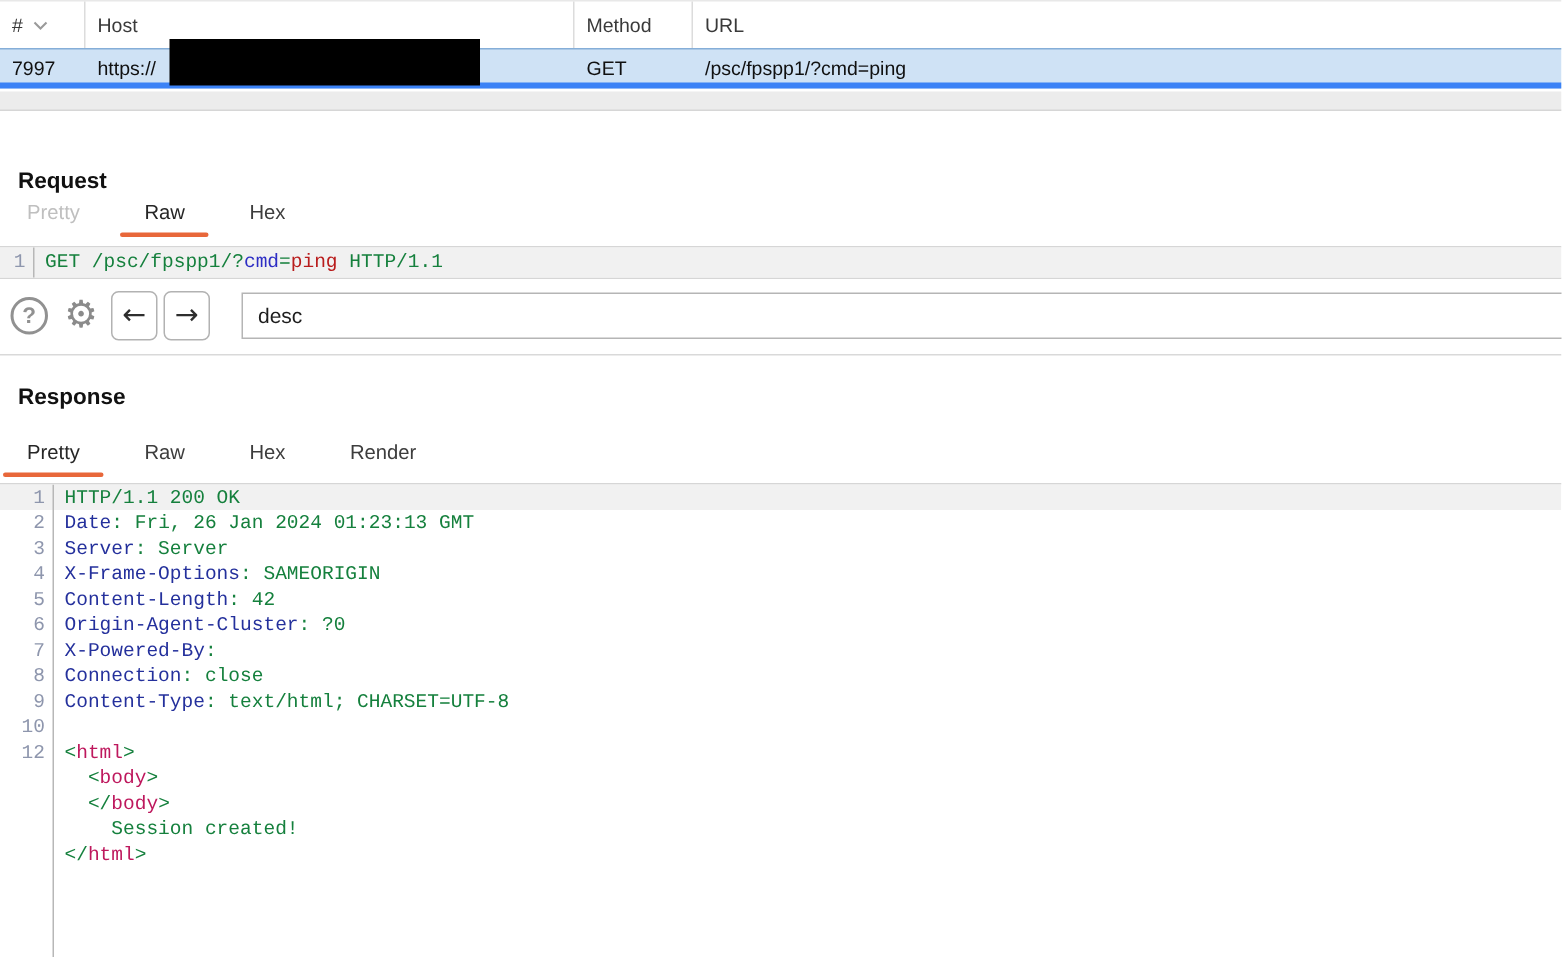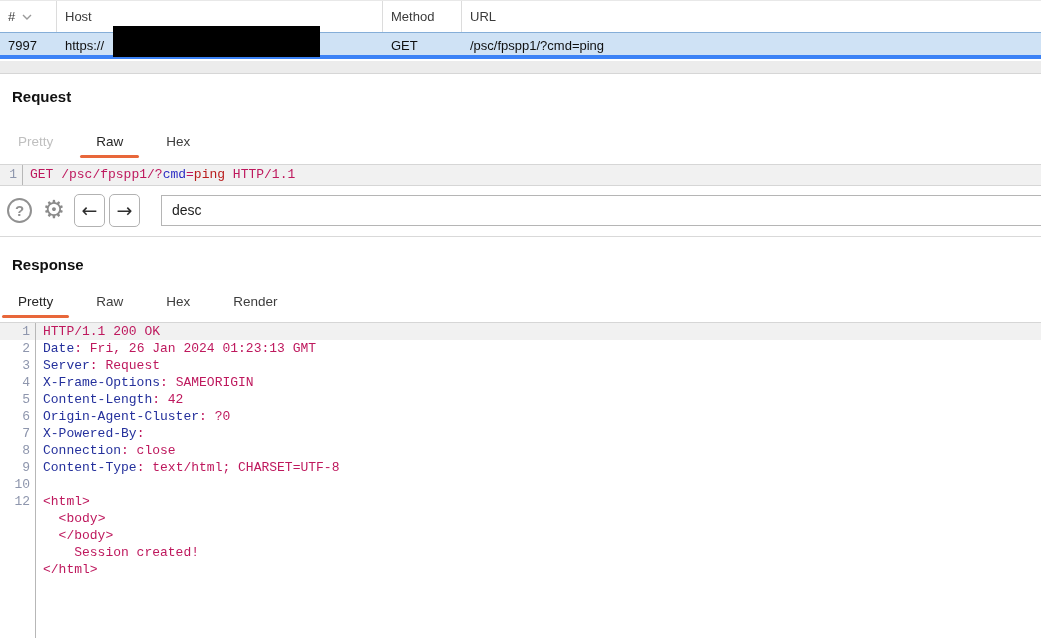--- a/index.html
+++ b/index.html
@@ -35,21 +35,21 @@
   .tab.selected { color:#262626; }
   .tab.selected::after { content:""; position:absolute; left:-16px; right:-16px;
           bottom:-8px; height:3px; border-radius:2px; background:#e8673a; }
 
   
   .code-line { display:flex; height:17px; line-height:17px; white-space:pre;
                font-family:"Liberation Mono", monospace; font-size:13px; color:#1f1f1f; }
   .code-line .ln { flex:none; text-align:right; color:#8e96ad; }
   .code-line .code { padding-left:8px; }
   .code-line.hl { background:#f1f1f1; }
-  .tok-plain { color:#be185d; }
+  .tok-plain { color:#15803d; }
   .tok-pname { color:#2d2dc4; }
   .tok-pval  { color:#b91c1c; }
   .tok-hname { color:#24309c; }
   .tok-tag   { color:#be185d; }
 
   .request-band { position:absolute; top:164px; left:0; right:0; height:22px;
                   border-top:1px solid #d6d6d6; border-bottom:1px solid #d6d6d6; }
   .request-band .code-line { height:20px; line-height:20px; }
   .request-band .ln { width:17px; padding-right:0; }
   .request-band .code { padding-left:13px; }
@@ -107,21 +107,21 @@
     <div class="selected-row">
       <div class="cell col-num">7997</div>
       <div class="cell col-host">https://</div>
       <div class="cell col-method">GET</div>
       <div class="cell col-url">/psc/fpspp1/?cmd=ping</div>
     </div>
     <div class="gray-strip"></div>
     <div class="redaction"></div>
   </div>
 
-  <div class="section-title" style="top:88px;">Request</div>
+  <div class="section-title" style="top:112px;">Request</div>
   <div class="tabs" style="top:134px;">
     <span class="tab disabled">Pretty</span>
     <span class="tab selected">Raw</span>
     <span class="tab">Hex</span>
   </div>
   <div class="request-band">
     <div id="request-lines">
         <div class="code-line hl"><span class="ln">1</span><span class="code"><span class="tok-plain">GET /psc/fpspp1/?</span><span class="tok-pname">cmd</span><span class="tok-plain">=</span><span class="tok-pval">ping</span><span class="tok-plain"> HTTP/1.1</span></span></div>
       </div>
     <div class="gutter-line"></div>
@@ -144,21 +144,21 @@
   <div class="tabs" style="top:294px;">
     <span class="tab selected">Pretty</span>
     <span class="tab">Raw</span>
     <span class="tab">Hex</span>
     <span class="tab">Render</span>
   </div>
   <div class="response-editor">
     <div id="response-lines">
         <div class="code-line hl"><span class="ln">1</span><span class="code"><span class="tok-plain">HTTP/1.1 200 OK</span></span></div>
         <div class="code-line"><span class="ln">2</span><span class="code"><span class="tok-hname">Date</span><span class="tok-plain">: Fri, 26 Jan 2024 01:23:13 GMT</span></span></div>
-        <div class="code-line"><span class="ln">3</span><span class="code"><span class="tok-hname">Server</span><span class="tok-plain">: Request</span></span></div>
+        <div class="code-line"><span class="ln">3</span><span class="code"><span class="tok-hname">Server</span><span class="tok-plain">: Server</span></span></div>
         <div class="code-line"><span class="ln">4</span><span class="code"><span class="tok-hname">X-Frame-Options</span><span class="tok-plain">: SAMEORIGIN</span></span></div>
         <div class="code-line"><span class="ln">5</span><span class="code"><span class="tok-hname">Content-Length</span><span class="tok-plain">: 42</span></span></div>
         <div class="code-line"><span class="ln">6</span><span class="code"><span class="tok-hname">Origin-Agent-Cluster</span><span class="tok-plain">: ?0</span></span></div>
         <div class="code-line"><span class="ln">7</span><span class="code"><span class="tok-hname">X-Powered-By</span><span class="tok-plain">:</span></span></div>
         <div class="code-line"><span class="ln">8</span><span class="code"><span class="tok-hname">Connection</span><span class="tok-plain">: close</span></span></div>
         <div class="code-line"><span class="ln">9</span><span class="code"><span class="tok-hname">Content-Type</span><span class="tok-plain">: text/html; CHARSET=UTF-8</span></span></div>
         <div class="code-line"><span class="ln">10</span></div>
         <div class="code-line"><span class="ln">12</span><span class="code"><span class="tok-plain">&lt;</span><span class="tok-tag">html</span><span class="tok-plain">&gt;</span></span></div>
         <div class="code-line"><span class="ln"></span><span class="code"><span class="tok-plain">  &lt;</span><span class="tok-tag">body</span><span class="tok-plain">&gt;</span></span></div>
         <div class="code-line"><span class="ln"></span><span class="code"><span class="tok-plain">  &lt;/</span><span class="tok-tag">body</span><span class="tok-plain">&gt;</span></span></div>

